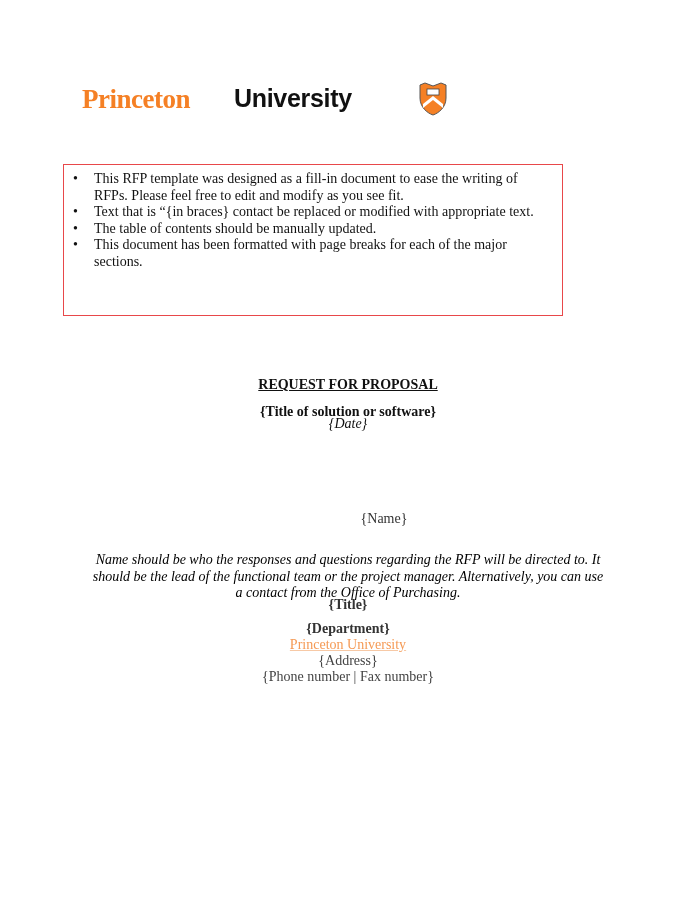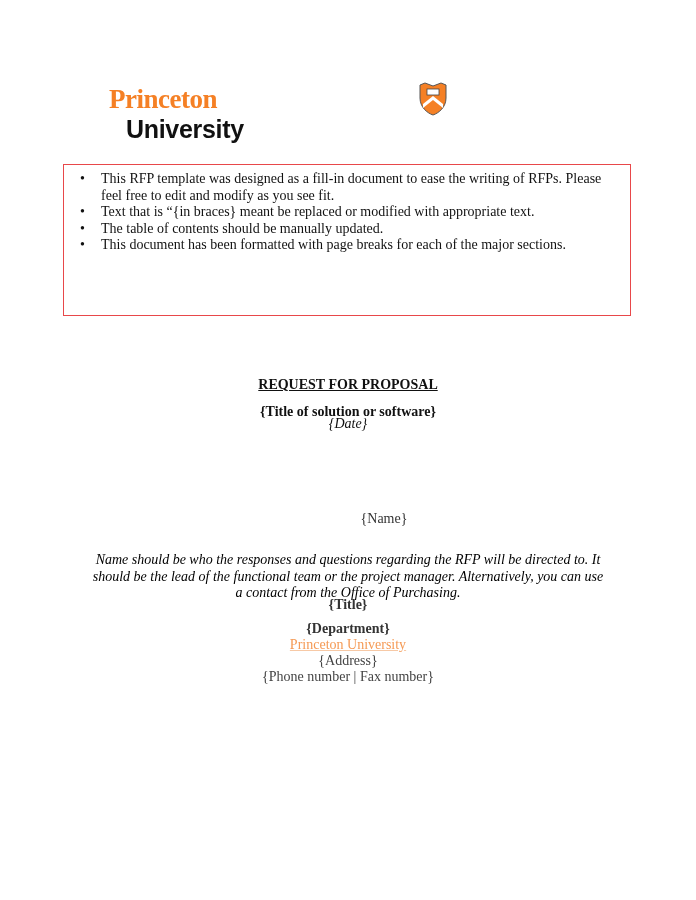--- a/index.html
+++ b/index.html
@@ -1,21 +1,21 @@
 <!DOCTYPE html>
 <html><head>
 <meta charset="utf-8">
 <style>
   html, body { margin: 0; padding: 0; background: #ffffff; }
   body { width: 696px; height: 900px; position: relative; overflow: hidden; font-family: "Liberation Serif", serif; color: #111; }
-  .logo { position: absolute; left: 82px; top: 84px; display: flex; align-items: center; flex-direction: column; }
+  .logo { position: absolute; left: 82px; top: 84px; display: flex; align-items: flex-start; }
   .logo .p { font-family: "Liberation Serif", serif; font-weight: bold; font-size: 27px; color: #f58025; letter-spacing: -0.5px; }
   .logo .u { font-family: "Liberation Sans", sans-serif; font-weight: bold; font-size: 25px; color: #111; letter-spacing: -0.3px; margin-left: 44px; }
   .shield { position: absolute; left: 418px; top: 82px; width: 30px; height: 34px; }
-  .notice { position: absolute; left: 63px; top: 164px; width: 568px; height: 152px; border: 1.5px solid #e8484a; box-sizing: border-box; padding-left: 7px; }
+  .notice { position: absolute; left: 63px; top: 164px; width: 500px; height: 152px; border: 1.5px solid #e8484a; box-sizing: border-box; }
   .notice ul { margin: 0; padding: 6px 20px 0 30px; list-style: none; font-size: 14px; line-height: 16.5px; }
   .notice li { position: relative; padding-left: 0; }
   .notice li::before { content: "•"; position: absolute; left: -21px; }
   .purple-i { color: #7b35b0; font-style: italic; }
   .center { position: absolute; left: 0; width: 696px; text-align: center; font-size: 14px; }
   .rfp { top: 337px; font-weight: bold; text-decoration: underline; margin-top: 40px; }
   .title { top: 404px; font-weight: bold; }
   .date { top: 416px; font-style: italic; }
   .name { top: 511px; font-weight: normal; color: #333; padding-left: 36px; }
   .instr { top: 552px; color: #000000; font-style: italic; line-height: 16.5px; padding: 0 90px; box-sizing: border-box; }
@@ -33,21 +33,21 @@
 
 <svg class="shield" viewBox="0 0 30 34">
   <path d="M2 3 L7 1 L15 4 L23 1 L28 3 L28 16 C28 25 21 31 15 33 C9 31 2 25 2 16 Z" fill="#f58025" stroke="#555" stroke-width="1"></path>
   <rect x="9" y="7" width="12" height="6" fill="#fff" stroke="#444" stroke-width="0.8"></rect>
   <path d="M5 22 L15 14 L25 22 L25 26 L15 18 L5 26 Z" fill="#fff"></path>
 </svg>
 
 <div class="notice">
   <ul>
     <li>This RFP template was designed as a fill-in document to ease the writing of RFPs. Please feel free to edit and modify as you see fit.</li>
-    <li>Text that is “{in braces} meant be replaced or modified with appropriate text.</li>
+    <li>Text that is “{in braces} contact be replaced or modified with appropriate text.</li>
     <li>The table of contents should be manually updated.</li>
     <li>This document has been formatted with page breaks for each of the major sections.</li>
   </ul>
 </div>
 
 <div class="center rfp">REQUEST FOR PROPOSAL</div>
 <div class="center title">{Title of solution or software}</div>
 <div class="center date">{Date}</div>
 <div class="center name">{Name}</div>
 <div class="center instr">Name should be who the responses and questions regarding the RFP will be directed to. It should be the lead of the functional team or the project manager. Alternatively, you can use a contact from the Office of Purchasing.</div>

